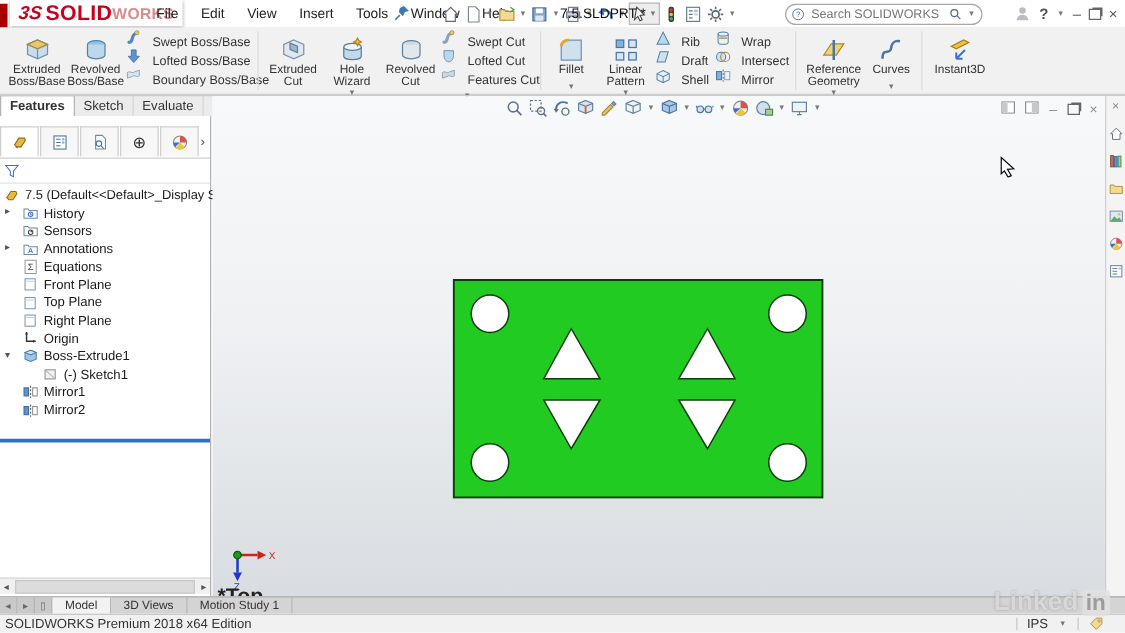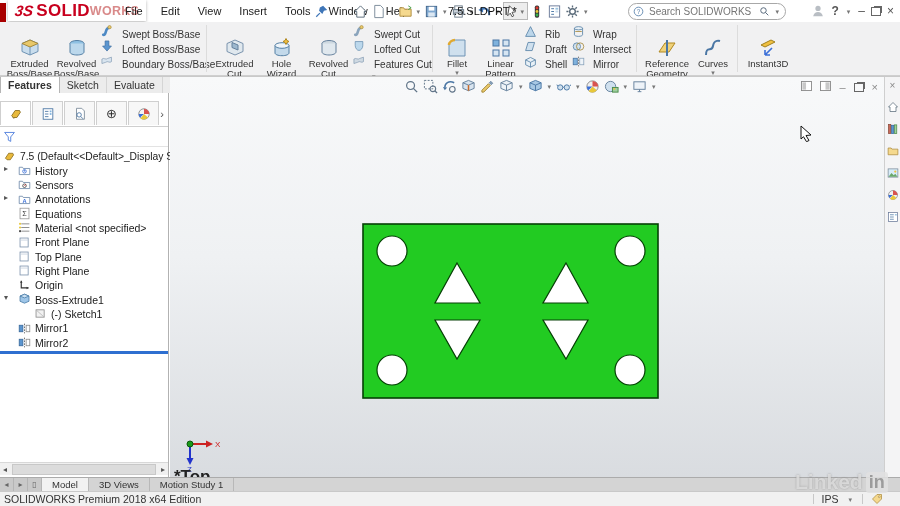--- a/index.html
+++ b/index.html
@@ -25,21 +25,21 @@
   #searchbox{position:absolute;left:628px;top:3px;width:148px;height:15px;border:1px solid #a8a8a8;border-radius:9px;background:#fff;display:flex;align-items:center;padding:0 4px;gap:3px;}
   #searchbox input{border:none;outline:none;flex:1;font-size:10px;color:#555;background:transparent;min-width:0;font-family:inherit;}
   #tb-right{position:absolute;right:6px;top:0;height:22px;display:flex;align-items:center;gap:6px;color:#666;}
   .wbtn{font-size:12px;color:#555;}
   .restore-box{width:8px;height:7px;border:1px solid #666;box-shadow:2px -2px 0 -1px #666;}
 
   
   #ribbon{position:absolute;left:0;top:22px;width:900px;height:54px;background:#f1f1f2;border-bottom:1px solid #cfcfcf;display:flex;align-items:stretch;padding-left:4px;box-sizing:border-box;}
   .rgroup{display:flex;padding:1px 2px;}
   .rsep{width:1px;background:#dcdcdc;margin:3px 2px;}
-  .bigbtn{width:47px;display:flex;flex-direction:column;align-items:center;text-align:center;font-size:9.5px;line-height:10px;color:#333;padding-top:14px;box-sizing:border-box;}
+  .bigbtn{width:47px;display:flex;flex-direction:column;align-items:center;text-align:center;font-size:9.5px;line-height:10px;color:#333;padding-top:6px;box-sizing:border-box;}
   .bigbtn .bicon{height:22px;display:flex;align-items:center;}
   .bigbtn .bcaret{margin-top:auto;margin-bottom:1px;}
   .stack{display:flex;flex-direction:column;padding-top:5px;gap:3px;}
   .srow{display:flex;align-items:flex-end;gap:8px;font-size:10px;color:#333;height:12px;white-space:nowrap;}
   .g1s{width:102px;} .g2s{width:76px;} .g3s1{width:48px;} .g3s2{width:60px;}
   .stackcaret{text-align:left;padding-left:18px;}
 
   
   #cmtabs{position:absolute;left:0;top:76px;width:170px;height:17px;background:#ececec;display:flex;align-items:flex-end;font-size:10.5px;color:#333;}
   .cmtab{padding:2px 7px 2px 7px;border-right:1px solid #d5d5d5;}
@@ -517,29 +517,20 @@
         </div>
       <div class="trow">
           <span class="ic"><svg width="13" height="13" viewBox="0 0 16 16">
               <rect x="2.5" y="1.5" width="11" height="13" fill="#fff" stroke="#999"></rect>
               <text x="8" y="11.5" font-size="9" text-anchor="middle" fill="#333">Σ</text>
             </svg></span>
           <span>Equations</span>
         </div>
       <div class="trow">
           <span class="ic"><svg width="13" height="13" viewBox="0 0 16 16">
-              <path d="M4 3.5h10M4 8h10M4 12.5h10" stroke="#777"></path>
-              <circle cx="2.5" cy="3.5" r="1.3" fill="#e8c83a"></circle>
-              <circle cx="2.5" cy="8" r="1.3" fill="#e8c83a"></circle>
-              <circle cx="2.5" cy="12.5" r="1.3" fill="#444"></circle>
-            </svg></span>
-          <span>Material &lt;not specified&gt;</span>
-        </div>
-      <div class="trow">
-          <span class="ic"><svg width="13" height="13" viewBox="0 0 16 16">
               <rect x="2.5" y="2.5" width="10" height="11" fill="#fff" stroke="#7d93ad"></rect>
               <path d="M2.5 5h10" stroke="#c4d0dc"></path>
             </svg></span>
           <span>Front Plane</span>
         </div>
       <div class="trow">
           <span class="ic"><svg width="13" height="13" viewBox="0 0 16 16">
               <rect x="2.5" y="2.5" width="10" height="11" fill="#fff" stroke="#7d93ad"></rect>
               <path d="M2.5 5h10" stroke="#c4d0dc"></path>
             </svg></span>

